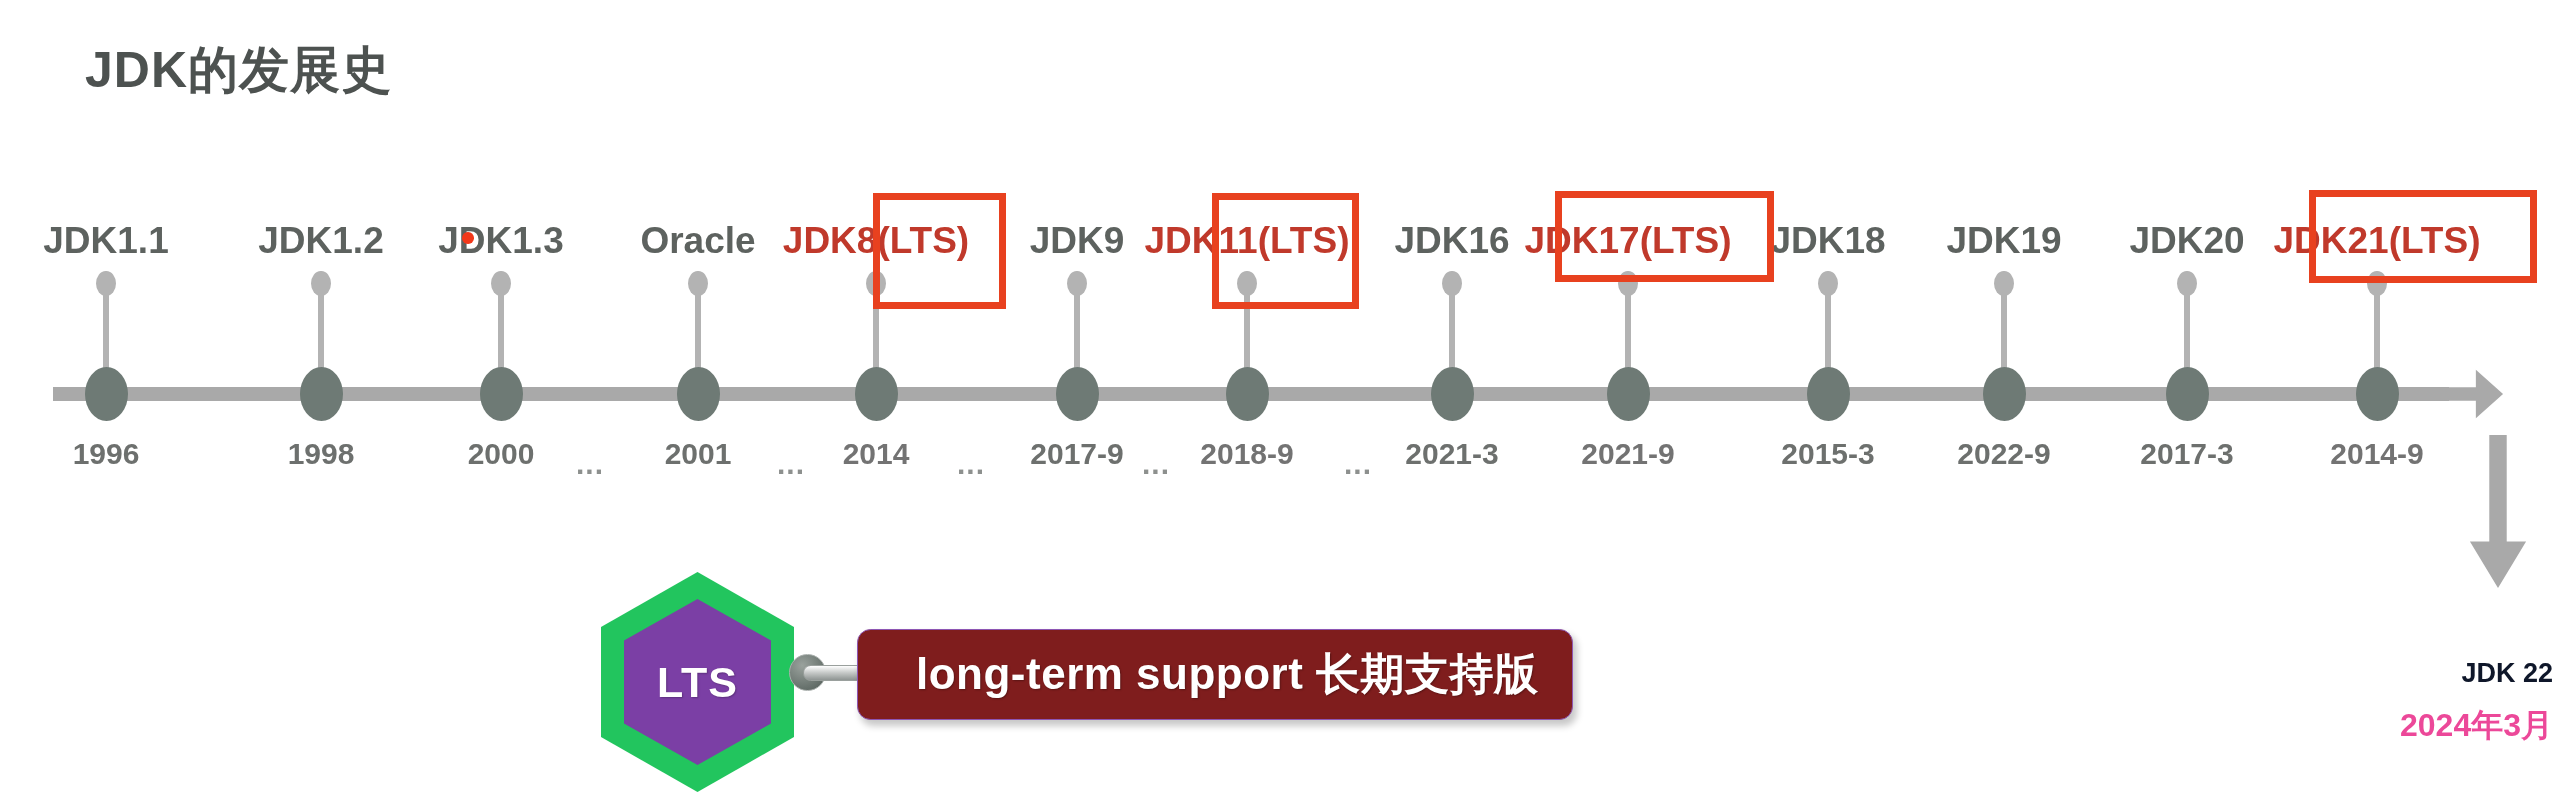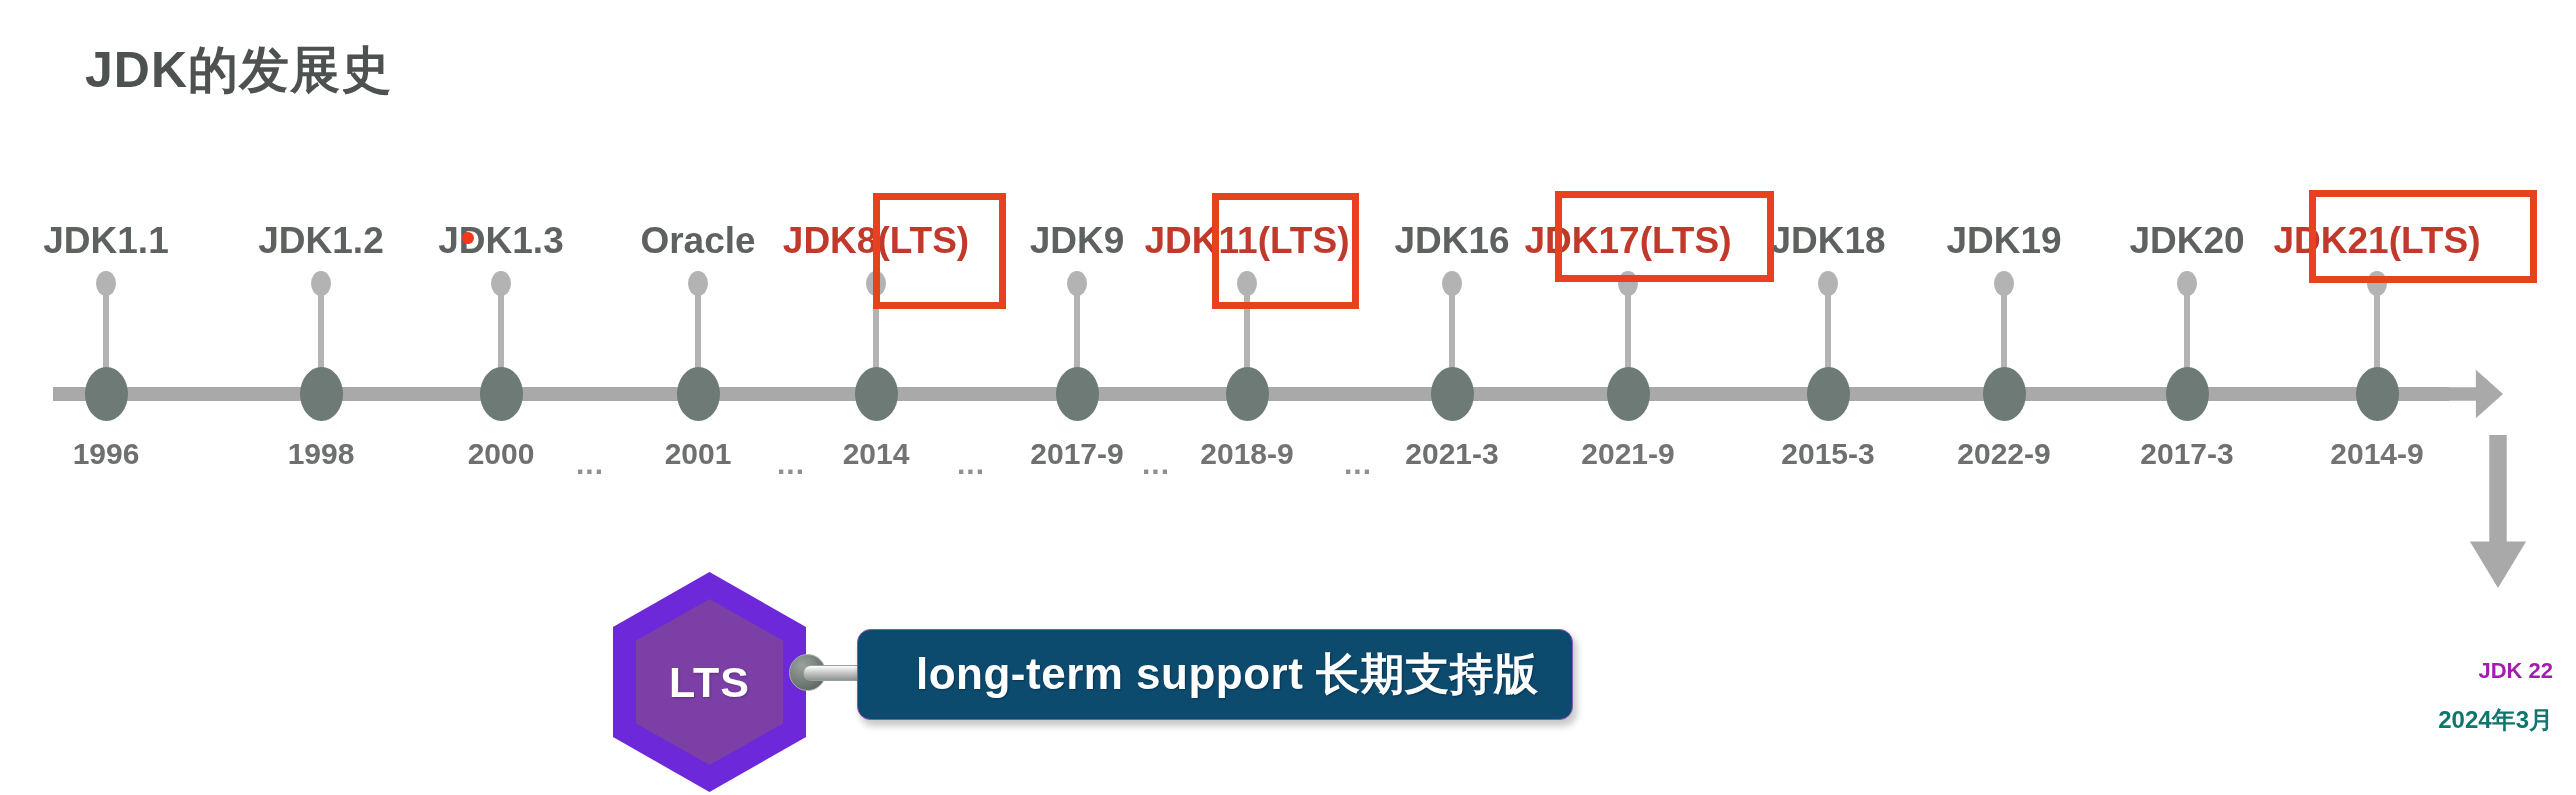--- a/index.html
+++ b/index.html
@@ -73,33 +73,33 @@
     position: absolute;
     border: 7.7px solid #e8411f;
     background: transparent;
   }
 
   
   #down-arrow { position: absolute; left: 2464px; top: 435px; width: 68px; height: 155px; }
   #jdk22-name {
     position: absolute; left: 2340px; top: 658px; width: 213px;
     text-align: right;
-    font-size: 22px; font-weight: bold; color: #a21caf; white-space: nowrap;
+    font-size: 27px; font-weight: bold; color: #0f172a; white-space: nowrap;
   }
   #jdk22-date {
     position: absolute; left: 2340px; top: 704px; width: 213px;
     text-align: right;
-    font-size: 24px; font-weight: bold; color: #0f766e; white-space: nowrap;
+    font-size: 32px; font-weight: bold; color: #ec4899; white-space: nowrap;
   }
 
   
   #lts-badge { position: absolute; left: 601px; top: 572px; width: 213px; height: 222px; }
   #lts-hex-outer {
-    position: absolute; left: 12px; top: 0; width: 193px; height: 220px;
-    background: #6d28d9;
+    position: absolute; left: 0; top: 0; width: 193px; height: 220px;
+    background: #22c55e;
     clip-path: polygon(50% 0%, 100% 25%, 100% 75%, 50% 100%, 0% 75%, 0% 25%);
     filter: drop-shadow(2.9px 4.8px 5.8px rgba(0,0,0,0.25));
   }
   #lts-hex-inner {
     position: absolute; left: 23px; top: 27px; width: 147px; height: 166px;
     background: #7b3fa5;
     clip-path: polygon(50% 0%, 100% 25%, 100% 75%, 50% 100%, 0% 75%, 0% 25%);
     display: flex; align-items: center; justify-content: center;
   }
   #lts-hex-text {
@@ -119,21 +119,21 @@
     background: radial-gradient(circle at 35% 30%, #9aa29d 0%, #6d7772 60%, #4f5a55 100%);
     border: 1.9px solid #aab0ad;
   }
   #knob-left { left: 789px; }
   #knob-right { left: 863px; }
 
   
   #lts-banner {
     position: absolute; left: 857px; top: 629px;
     height: 91px; padding: 0 33px 0 58px;
-    background: #0c4a6e;
+    background: #7f1d1d;
     border-radius: 13.5px;
     display: flex; align-items: center;
     box-shadow: 3.9px 5.8px 7.7px rgba(0,0,0,0.22);
     border: 1.9px solid #8d55b3;
   }
   #lts-banner-text {
     color: #ffffff; font-size: 44px; font-weight: bold;
     white-space: nowrap; letter-spacing: 0.5px;
     text-shadow: 1px 1px 1.9px rgba(0,0,0,0.3);
   }

